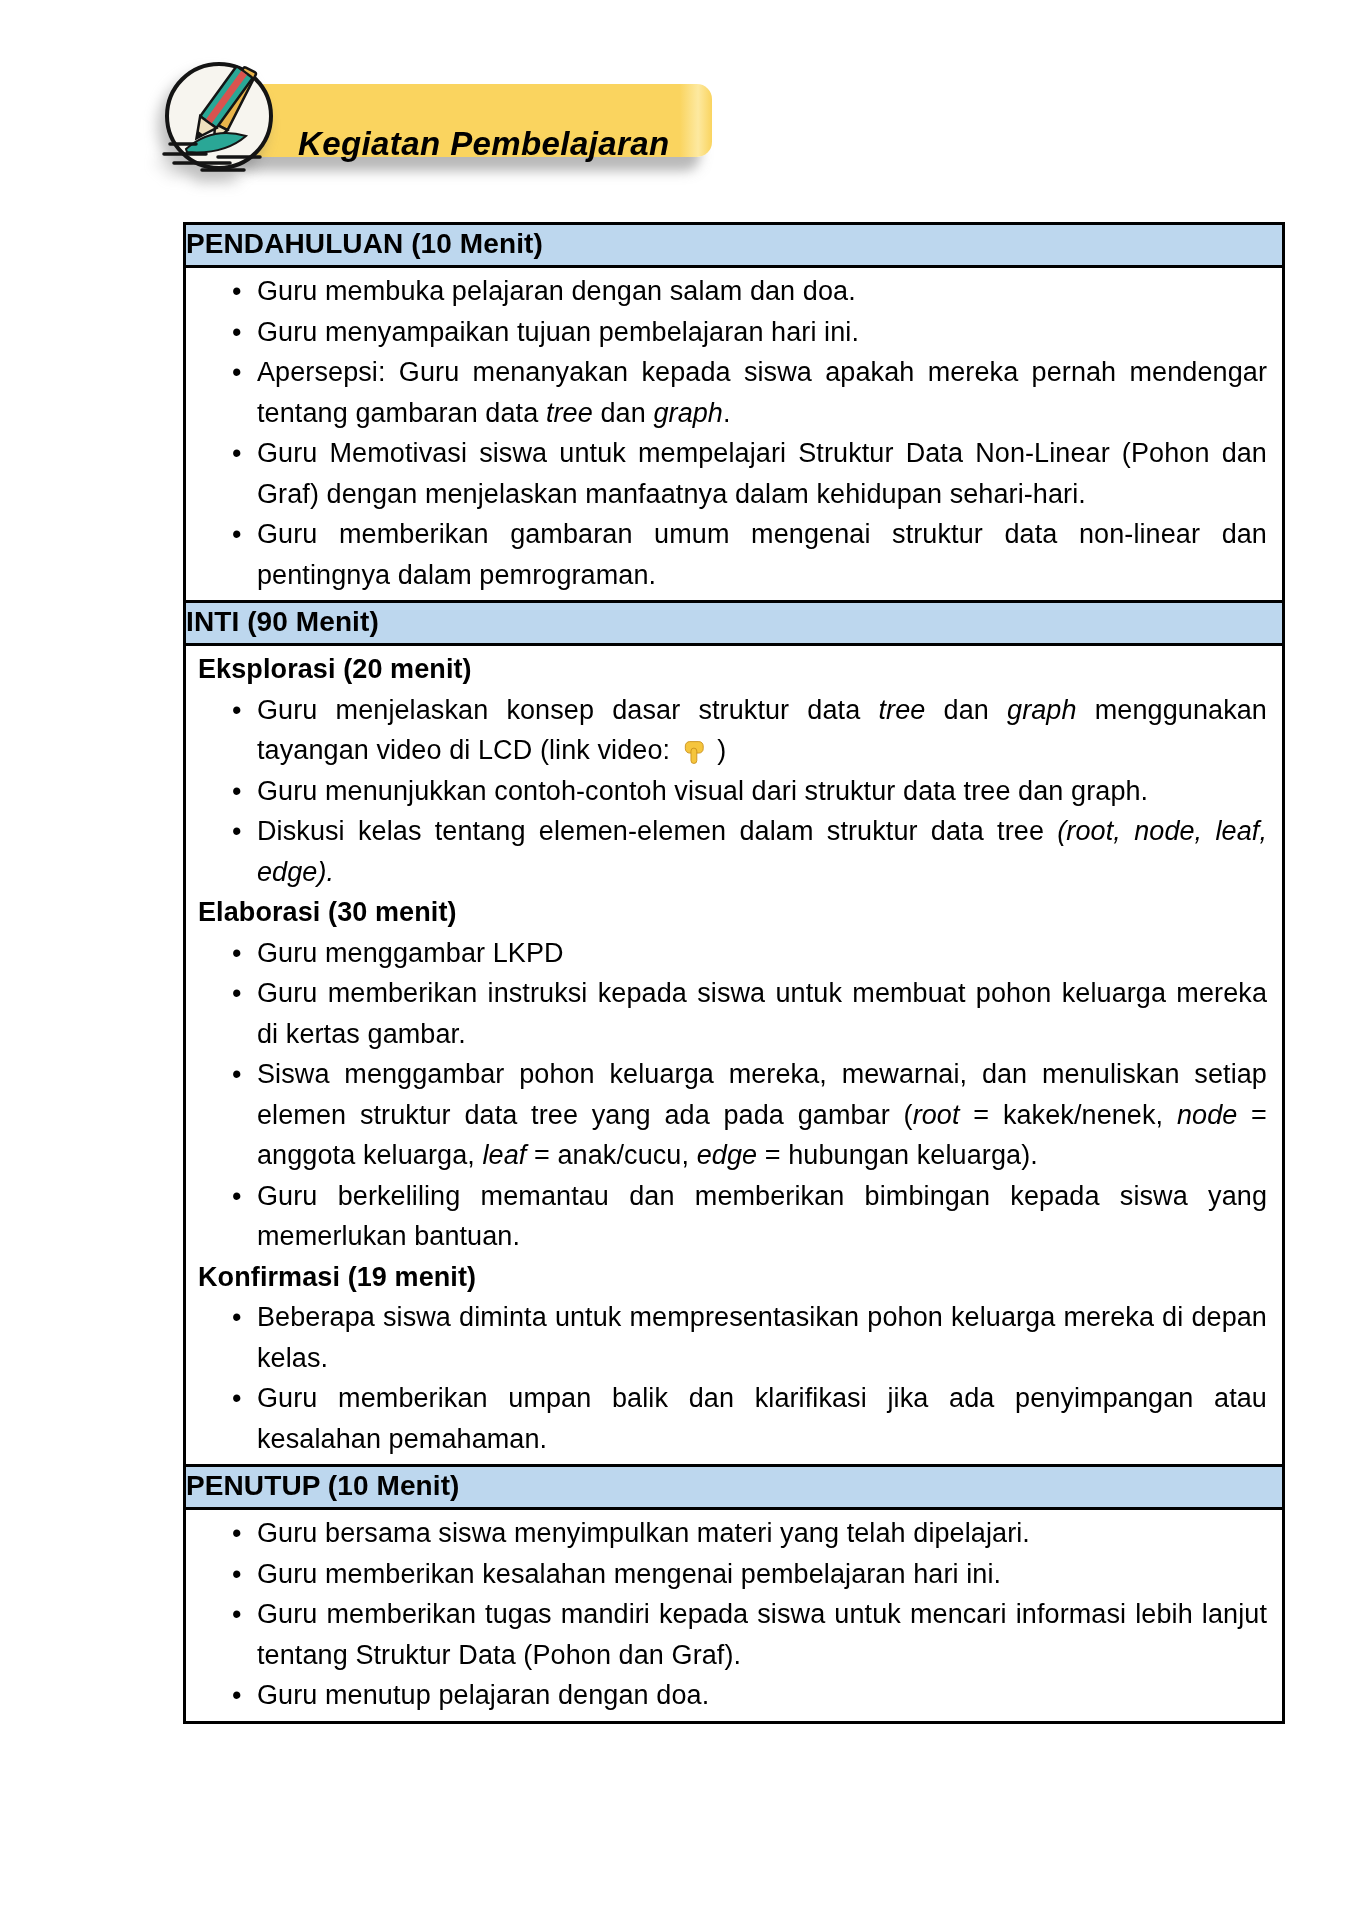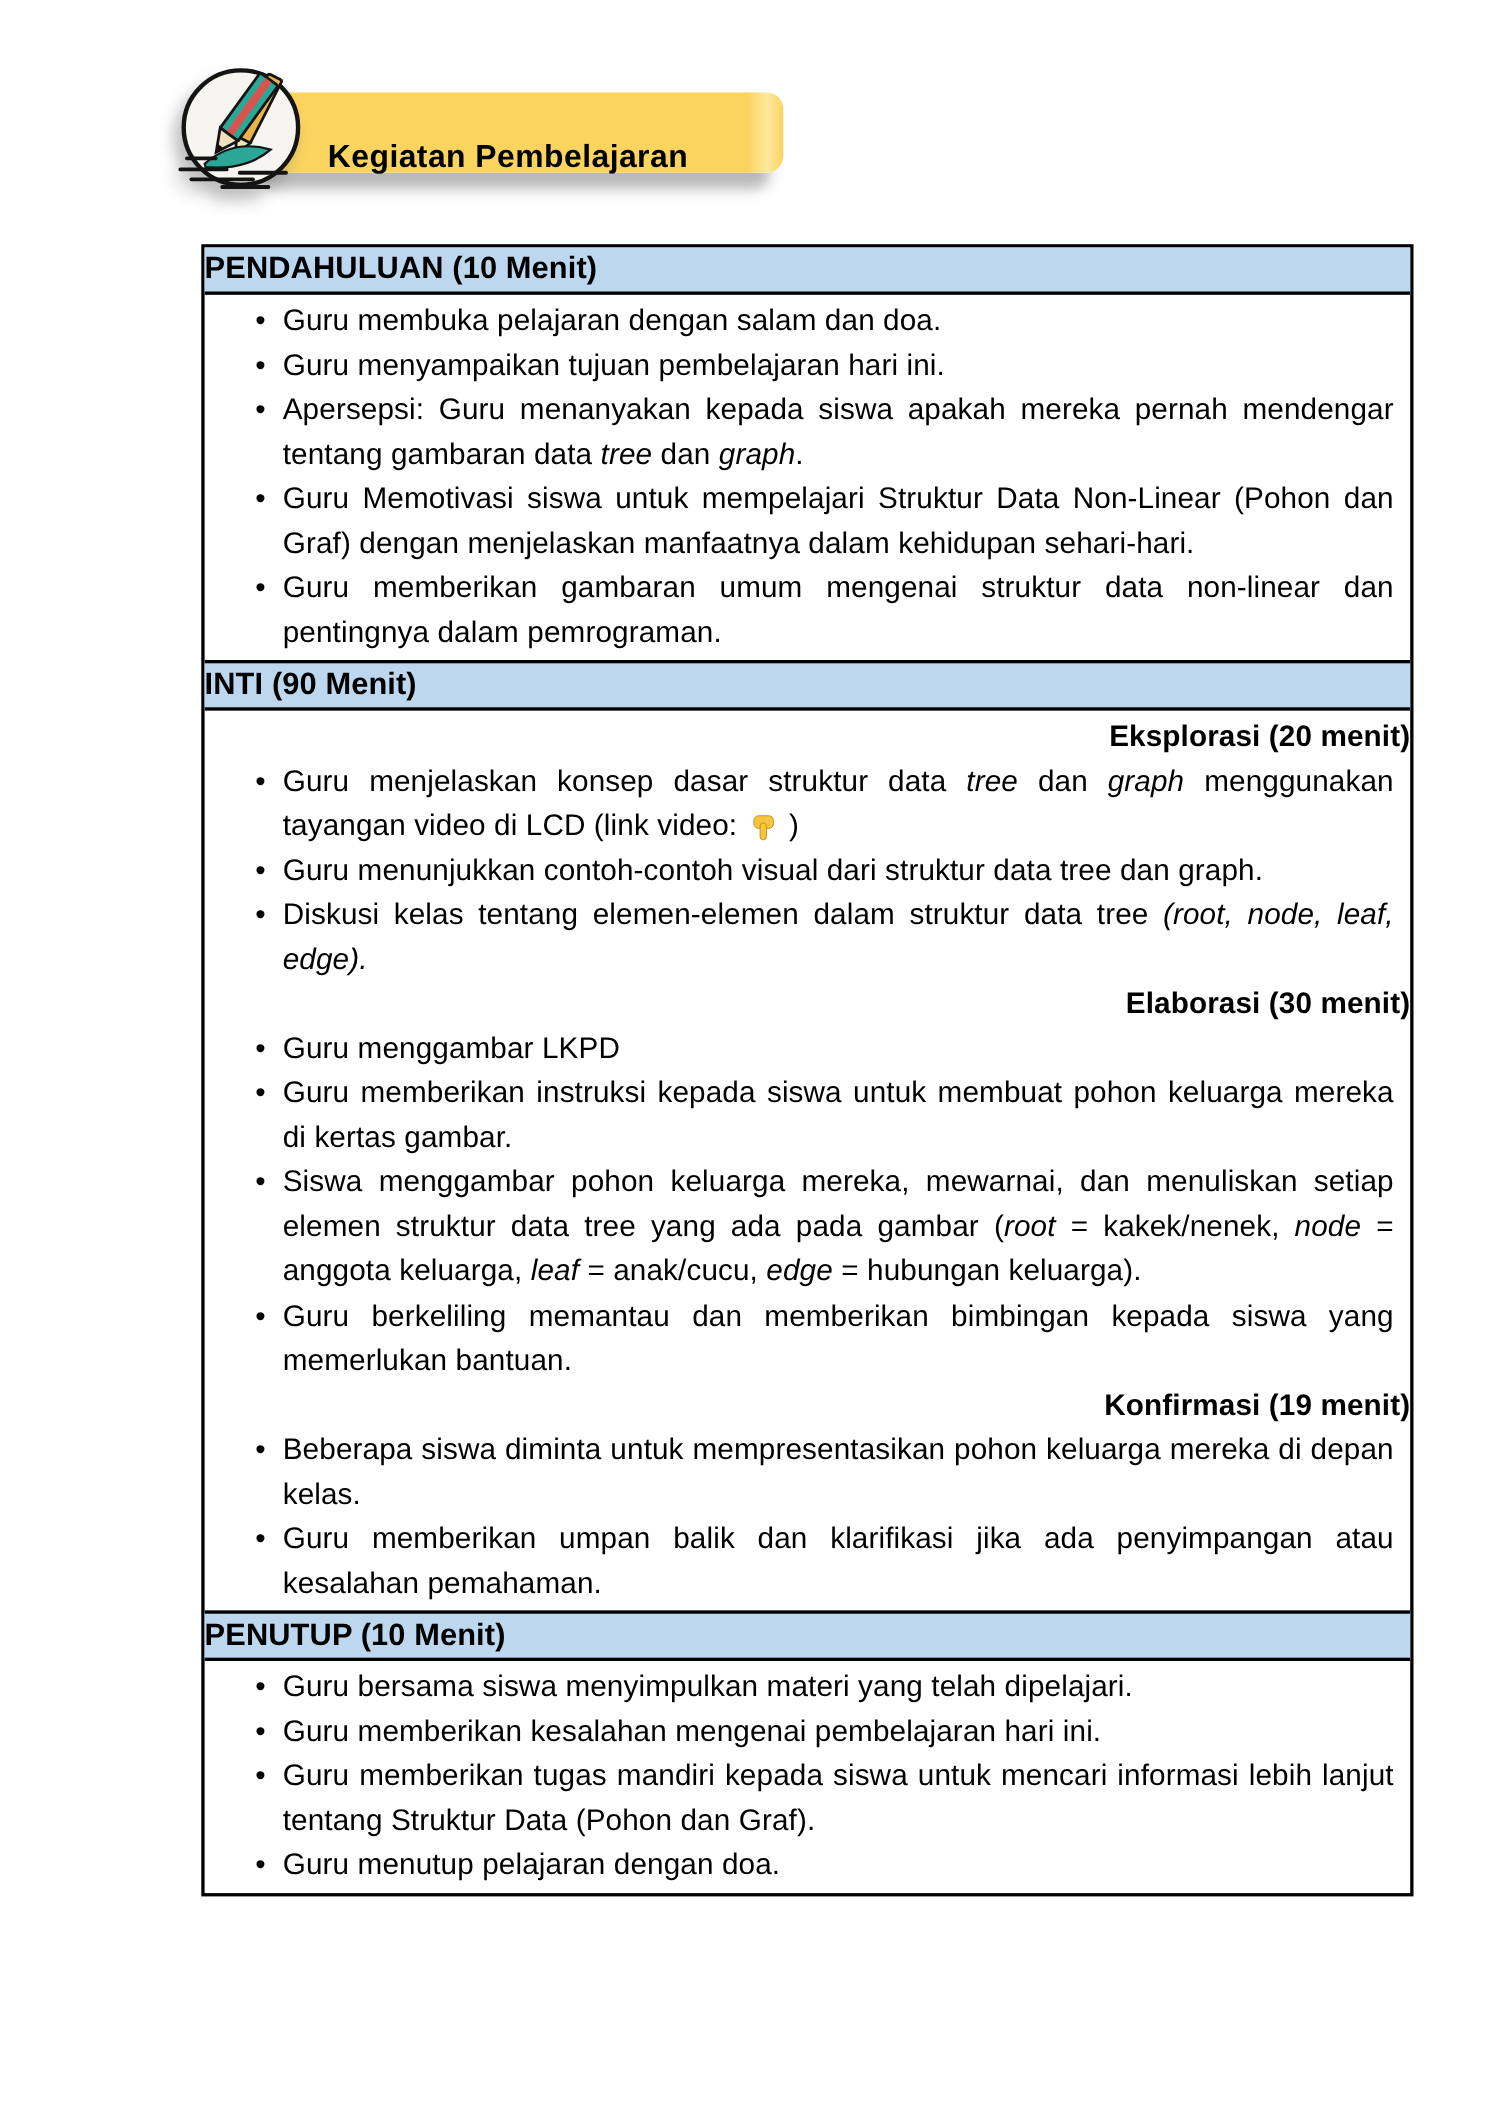--- a/index.html
+++ b/index.html
@@ -18,36 +18,36 @@
     filter:drop-shadow(-7px 10px 7px rgba(110,110,110,.45));
   }
   .banner{
     position:absolute;left:248px;top:84px;width:464px;height:73px;z-index:1;
     background:linear-gradient(90deg,var(--banner) 0%,var(--banner) 93%,#FDE9A0 97%,var(--banner) 100%);
     border-radius:15px;
     box-shadow:-12px 14px 12px rgba(115,115,115,.5);
     display:flex;align-items:center;box-sizing:border-box;padding-left:50px;
   }
   .banner .title{
-    font-size:29px;font-weight:700;letter-spacing:.4px;white-space:nowrap;margin-top:46px;
+    font-size:33px;font-weight:700;font-style:italic;letter-spacing:.4px;white-space:nowrap;margin-top:46px;
   }
   
   .doc-table{
     position:absolute;left:183px;top:222px;width:1102px;box-sizing:border-box;
     border:3px solid #000;font-size:27px;line-height:40.5px;letter-spacing:.1px;
   }
   .section-header{
     background:var(--band);
     border-top:3px solid #000;border-bottom:3px solid #000;
     font-weight:700;font-size:28px;
     height:40px;line-height:38px;
   }
   .section-header:first-child{border-top:none;}
   .section-body{padding:3px 0 5px 0;}
-  .subheading{font-weight:700;padding-left:32px;text-align:right;}
+  .subheading{font-weight:700;padding-left:12px;}
   .bullet{display:flex;padding-left:46px;padding-right:15px;}
   .bullet .marker{flex:0 0 25px;}
   .bullet .btext{flex:1;text-align:justify;}
   .btext i{font-style:italic;}
   a.link{color:var(--link);text-decoration:underline;cursor:pointer;}
   .emoji{display:inline-block;vertical-align:-6px;margin:0 3px;line-height:0;}
 </style>
 </head>
 <body>
 

